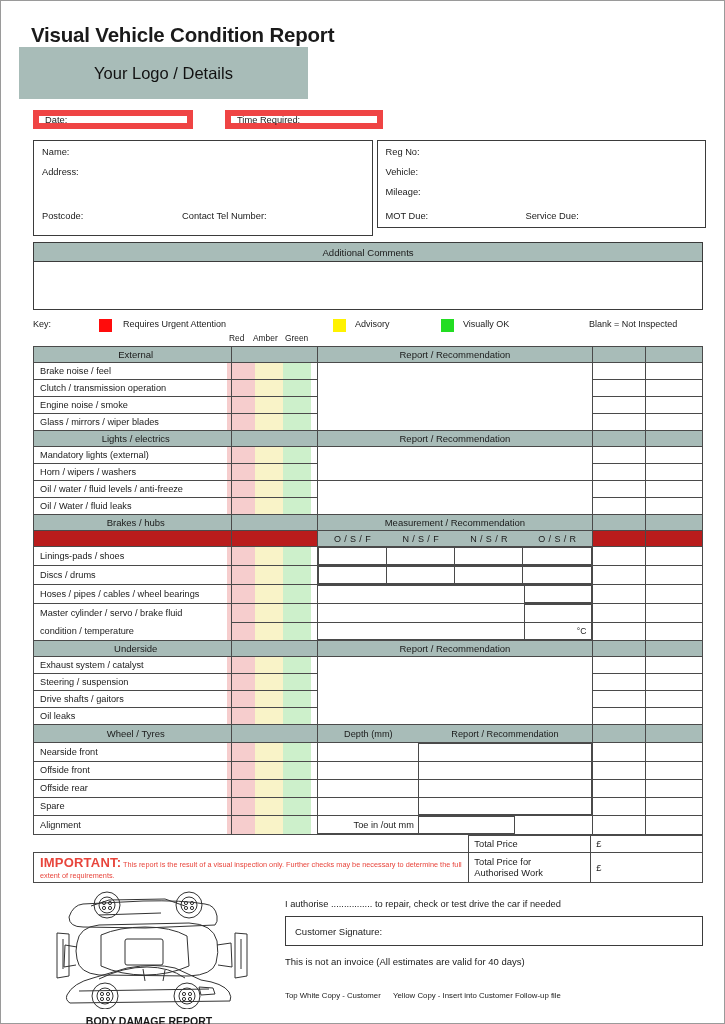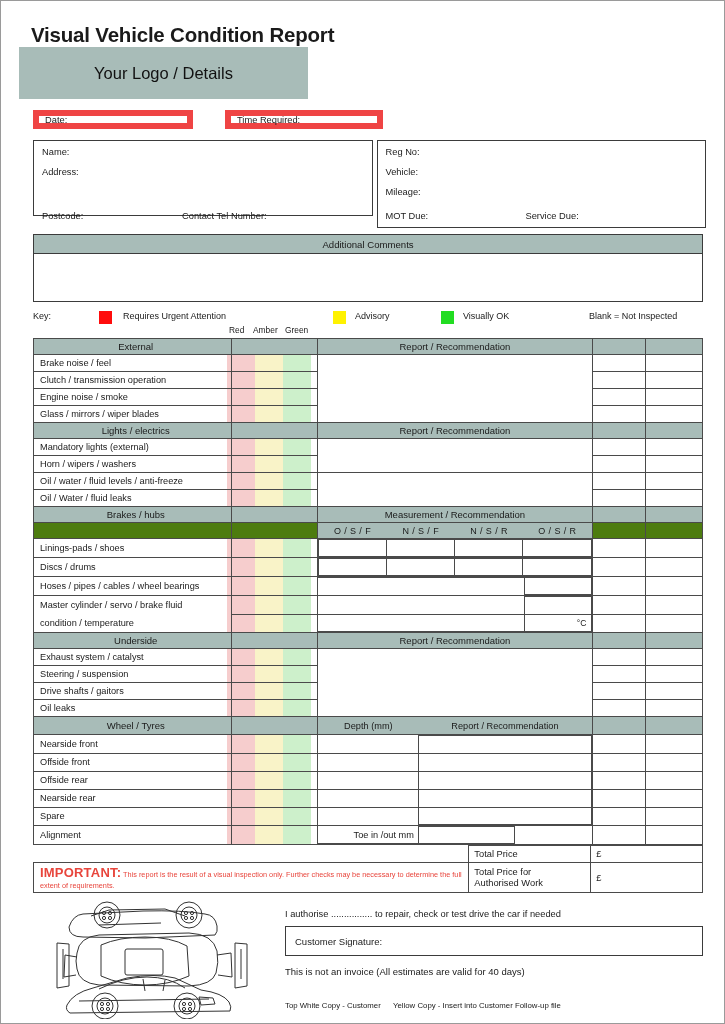--- a/index.html
+++ b/index.html
@@ -27,21 +27,21 @@
     font-size:16.5px; color:#111;
   }
 
   .row-fields { display:flex; gap:32px; margin-top:11px; padding-left:14px; }
   .fld { border:6px solid #ef4444; height:19px; font-size:9.3px;
          display:flex; align-items:center; padding-left:6px; background:#fff; }
   .fld.date { width:160px; }
   .fld.time { width:158px; }
 
   .cust-row { display:flex; gap:4px; margin-top:11px; padding-left:14px; }
-  .cust-left { width:340px; height:76px; border:1px solid #3b3b3b; position:relative; }
+  .cust-left { width:340px; height:96px; border:1px solid #3b3b3b; position:relative; }
   .cust-right { width:330px; height:88px; border:1px solid #3b3b3b; position:relative; }
   .cust-left > span, .cust-right > span { position:absolute; font-size:9.3px; }
 
   .ac-bar {
     margin:6px 0 0 14px; width:670px; height:19px; background:#a8bcb8;
     border:1px solid #3b3b3b; border-bottom:none;
     display:flex; align-items:center; justify-content:center; font-size:9.6px;
   }
   .ac-body { margin-left:14px; width:670px; height:49px; border:1px solid #3b3b3b; background:#fff; }
 
@@ -56,21 +56,21 @@
   .tbl { position:relative; margin-left:14px; width:670px; }
   .rag-strip { position:absolute; top:0; bottom:0; width:28px; z-index:0; pointer-events:none; }
   .rag-r { left:194px; background:#f6cdcd; }
   .rag-a { left:222px; background:#f9f3c8; }
   .rag-g { left:250px; background:#cdf0cb; }
 
   table { border-collapse:collapse; width:670px; position:relative; z-index:1; }
   td, th { border:1px solid #4a4a4a; padding:0; font-weight:normal;
            font-size:9.2px; height:17px; background:transparent; }
   .sect th { background:#a8bcb8; text-align:center; font-size:9.5px; height:16px; }
-  .subhdr td { background:#4d7c0f; text-align:center; font-size:9px; height:15px; letter-spacing:.4px; }
+  .subhdr td { background:#b91c1c; text-align:center; font-size:9px; height:15px; letter-spacing:.4px; }
   .lbl { padding-left:6px; width:194px; }
   .c28 { width:28px; border-left:none; border-right:none; }
   .c28.first { border-left:1px solid #4a4a4a; }
   .c28.last { border-right:1px solid #4a4a4a; }
   .rep { width:268px; background:#fff; }
   .n1 { width:52px; background:#fff; }
   .n2 { width:56px; background:#fff; }
   .meas { width:67px; background:#fff; text-align:center; }
   .noline { border-top:none; border-bottom:none; }
   .nobot { border-bottom:none; }
@@ -472,38 +472,20 @@
                 <td class="noline"></td>
                   </tr>
           </tbody>
               </table>
         </td>
         <td class="n1"></td>
             <td class="n2"></td>
           </tr>
       <tr>
             <td class="lbl">Offside rear</td>
-        <td class="c28 first"></td>
-            <td class="c28"></td>
-            <td class="c28 last"></td>
-        <td style="padding:0">
-          <table style="width:100%;border-collapse:collapse;">
-            <tbody>
-                  <tr>
-                    <td class="noline" style="width:100px;border-left:none;"></td>
-                <td class="noline"></td>
-                  </tr>
-          </tbody>
-              </table>
-        </td>
-        <td class="n1"></td>
-            <td class="n2"></td>
-          </tr>
-      <tr>
-            <td class="lbl">Nearside rear</td>
         <td class="c28 first"></td>
             <td class="c28"></td>
             <td class="c28 last"></td>
         <td style="padding:0">
           <table style="width:100%;border-collapse:collapse;">
             <tbody>
                   <tr>
                     <td class="noline" style="width:100px;border-left:none;"></td>
                 <td class="noline"></td>
                   </tr>

